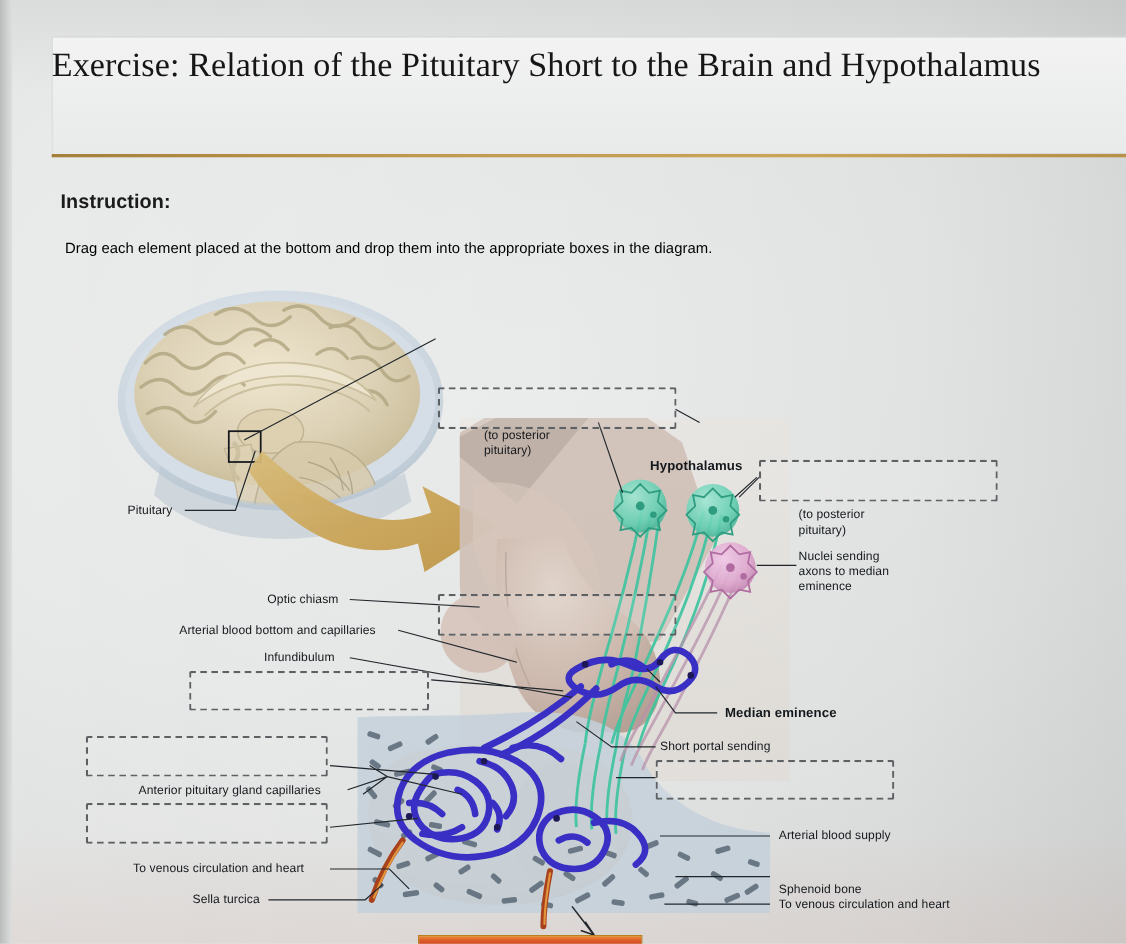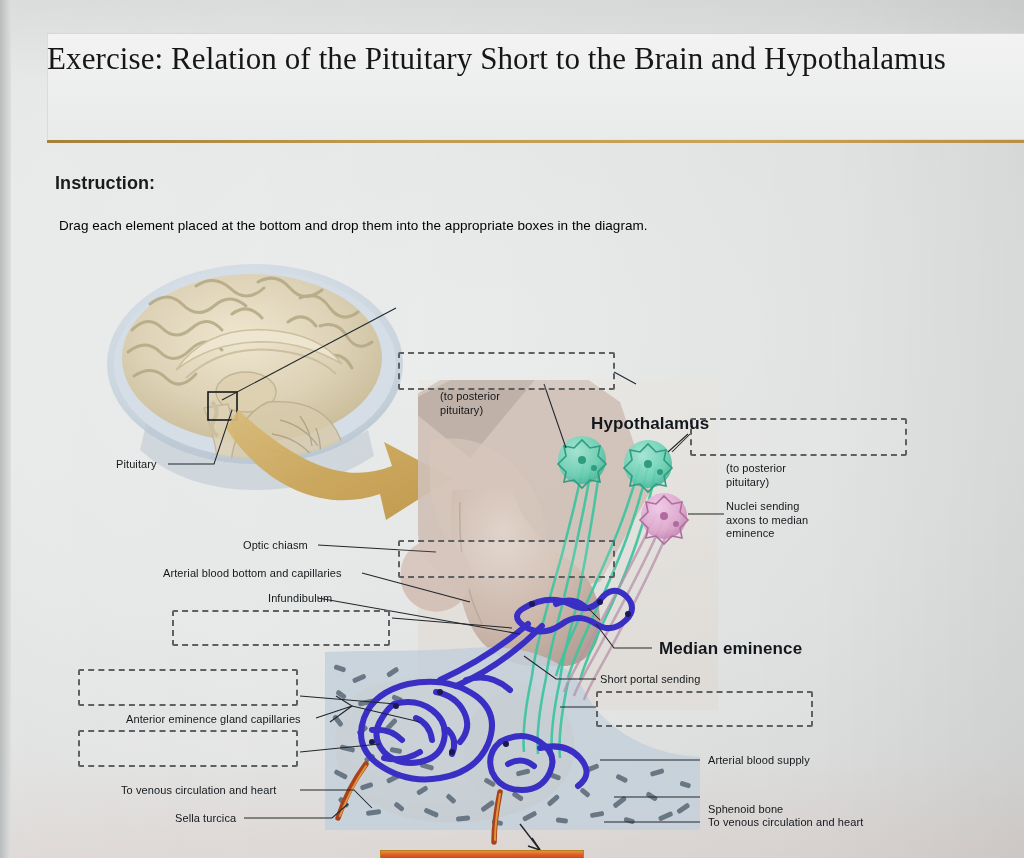--- a/index.html
+++ b/index.html
@@ -100,21 +100,21 @@
 
   
   .lbl {
     position: absolute;
     font-size: 11px;
     color: #14181c;
     line-height: 13.5px;
     white-space: pre-line;
     letter-spacing: 0.1px;
   }
-  .lbl.bold { font-weight: bold; font-size: 17px; }
+  .lbl.bold { font-weight: bold; font-size: 12px; }
 
   
   .dropbox {
     position: absolute;
     border: 2px dashed #5d6164;
     border-radius: 2px;
     background: rgba(255,255,255,0.10);
   }
 
   svg.art { position: absolute; left: 0; top: 0; overflow: visible; }
@@ -507,27 +507,27 @@
 pituitary)</div>
 
   <div class="lbl" style="left:726px; top:248px;">Nuclei sending
 axons to median
 eminence</div>
 
   <div class="lbl" style="left:243px; top:287px;">Optic chiasm</div>
 
   <div class="lbl" style="left:163px; top:315px;">Arterial blood bottom and capillaries</div>
 
-  <div class="lbl" style="left:240px; top:340px;margin-left:28px;">Infundibulum</div>
+  <div class="lbl" style="left:240px; top:340px;">Infundibulum</div>
 
   <div class="lbl bold" style="left:659px; top:390px;">Median eminence</div>
 
   <div class="lbl" style="left:600px; top:421px;">Short portal sending</div>
 
-  <div class="lbl" style="left:126px; top:461px;">Anterior eminence gland capillaries</div>
+  <div class="lbl" style="left:126px; top:461px;">Anterior pituitary gland capillaries</div>
 
   <div class="lbl" style="left:121px; top:532px;">To venous circulation and heart</div>
 
   <div class="lbl" style="left:175px; top:560px;">Sella turcica</div>
 
   <div class="lbl" style="left:708px; top:502px;">Arterial blood supply</div>
 
   <div class="lbl" style="left:708px; top:539px;margin-top:12px;">Sphenoid bone</div>
 
   <div class="lbl" style="left:708px; top:564px;">To venous circulation and heart</div>

